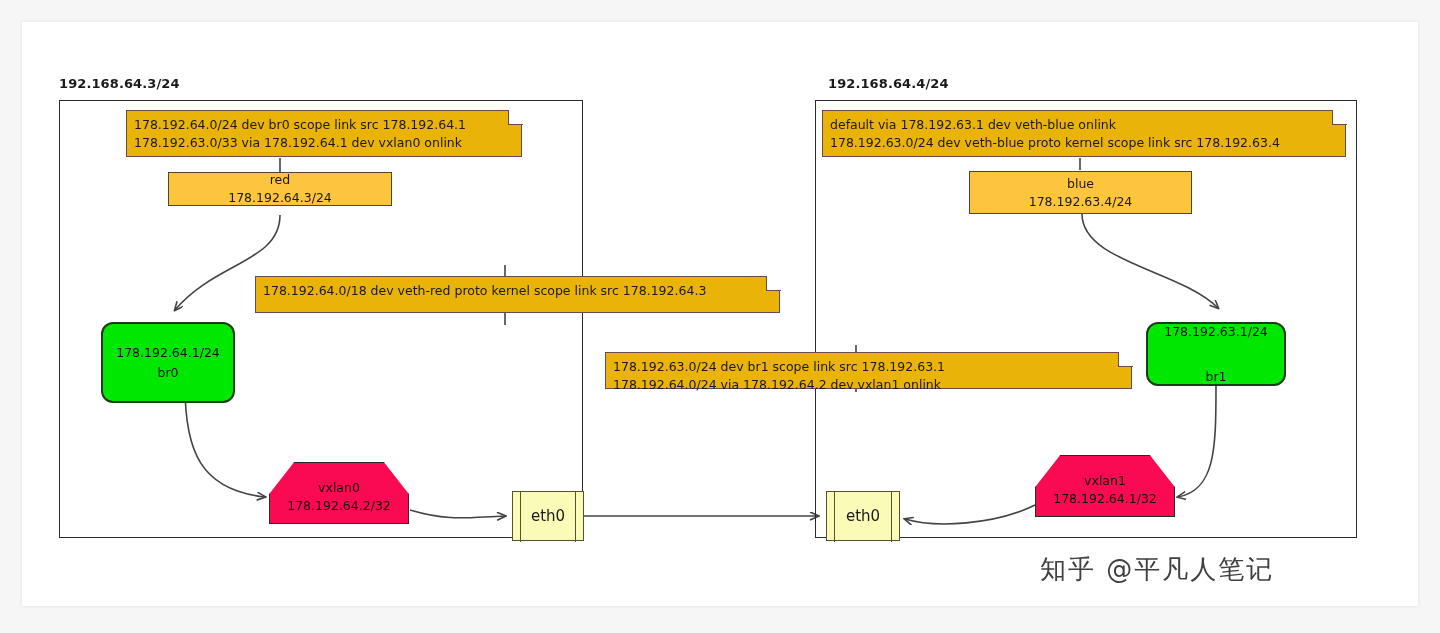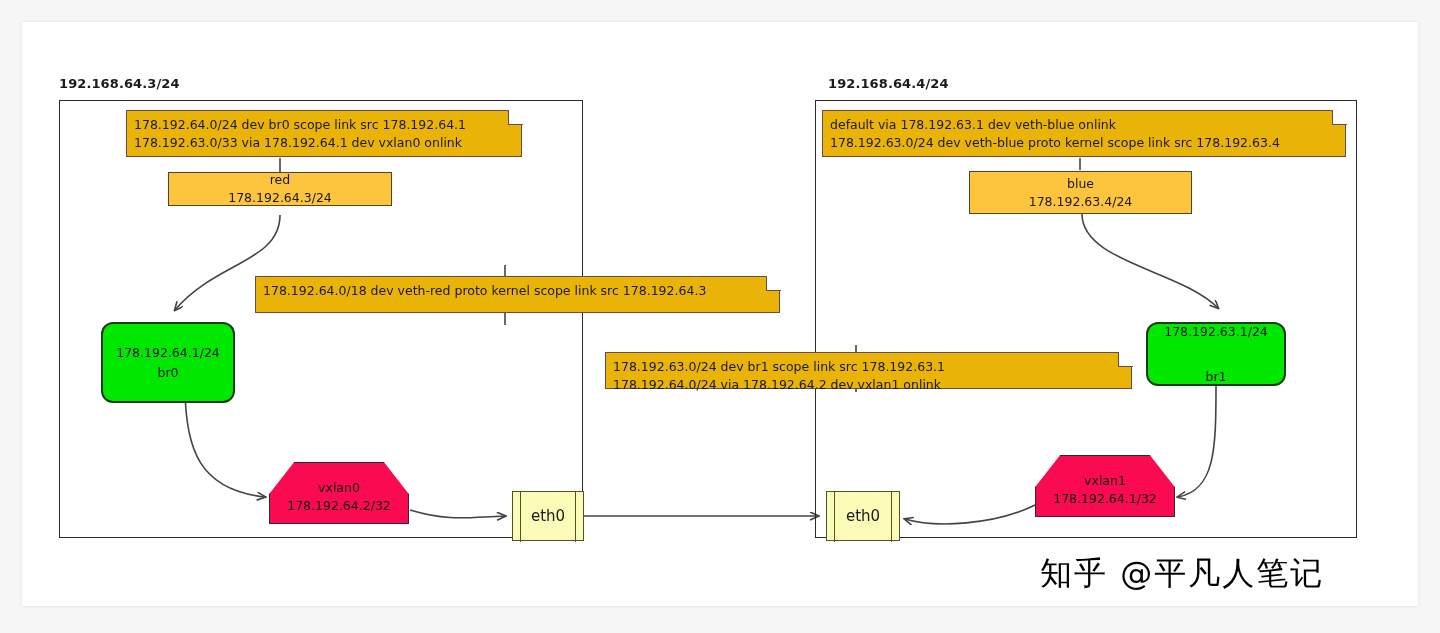--- a/index.html
+++ b/index.html
@@ -155,22 +155,22 @@
     border-left: 1.5px solid #54542a;
   }
   .eth-box::before { left: 7px; }
   .eth-box::after  { right: 7px; }
 
   
   #watermark {
     position: absolute;
     left: 1040px;
     top: 552px;
-    font-size: 32px;
-    color: #000000;
+    font-size: 26px;
+    color: #404040;
     letter-spacing: 2px;
     white-space: nowrap;
     font-family: "DejaVu Sans", "Liberation Sans", sans-serif;
     user-select: none;
   }
 
   svg#wires {
     position: absolute;
     left: 0; top: 0;
     width: 1440px;

